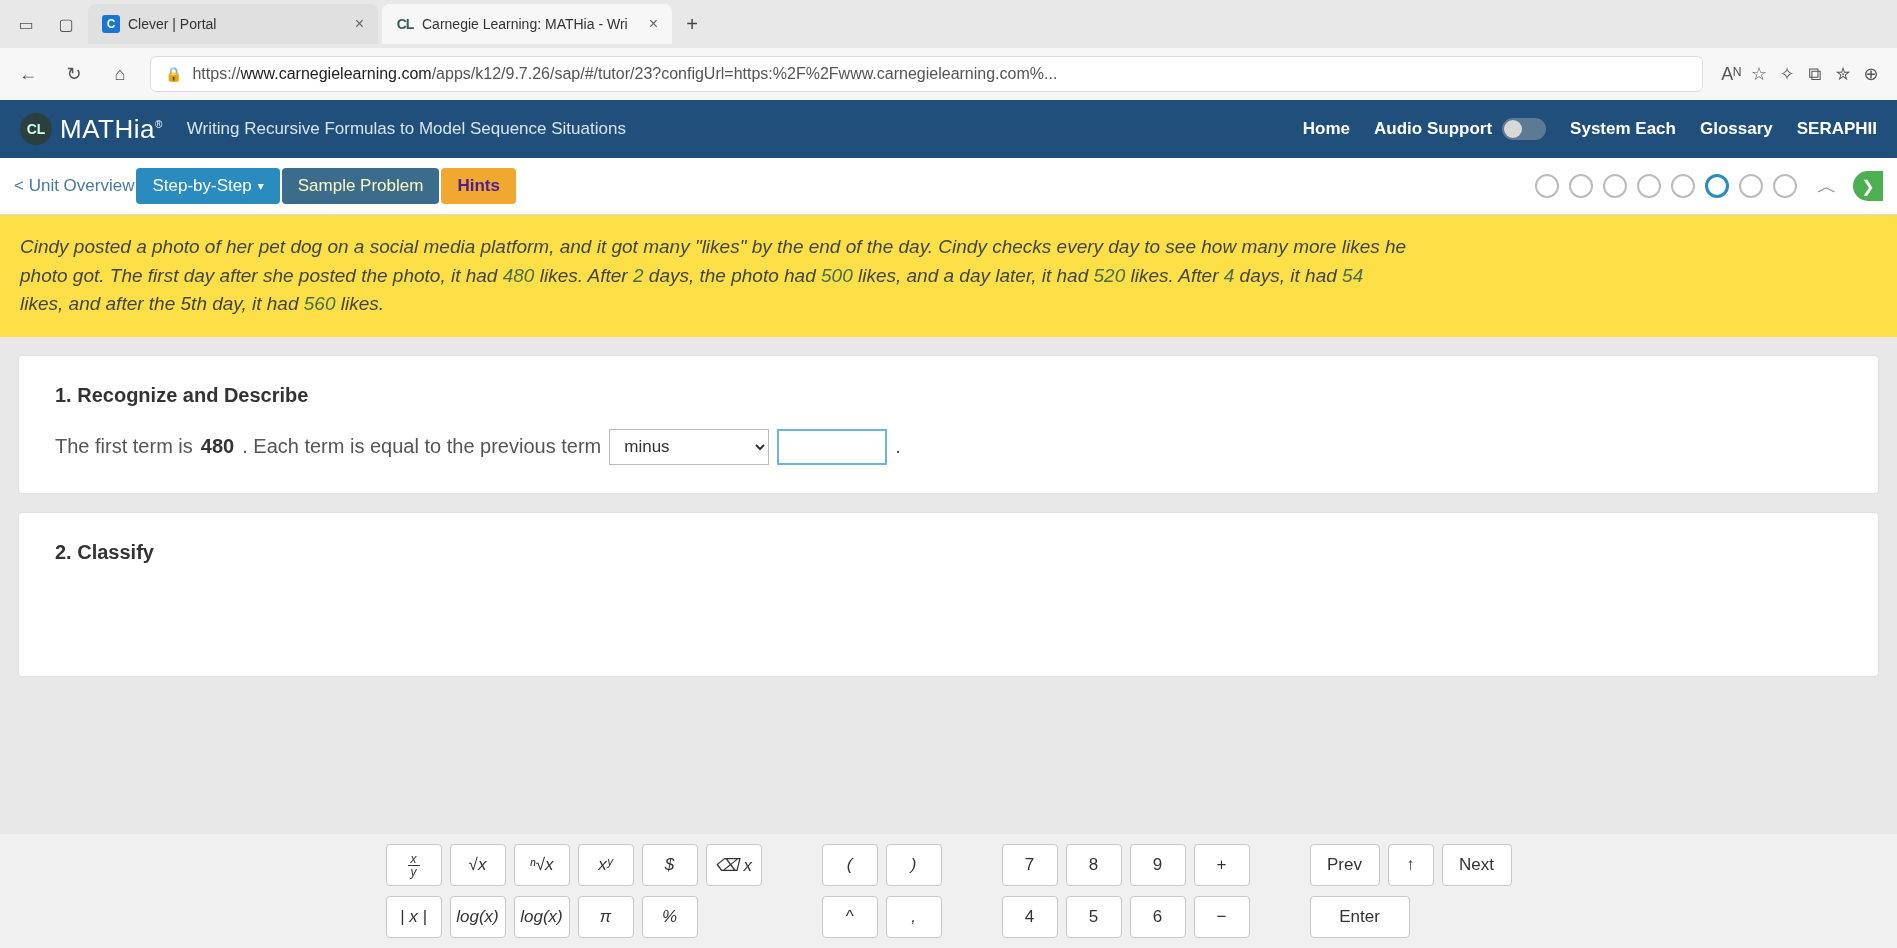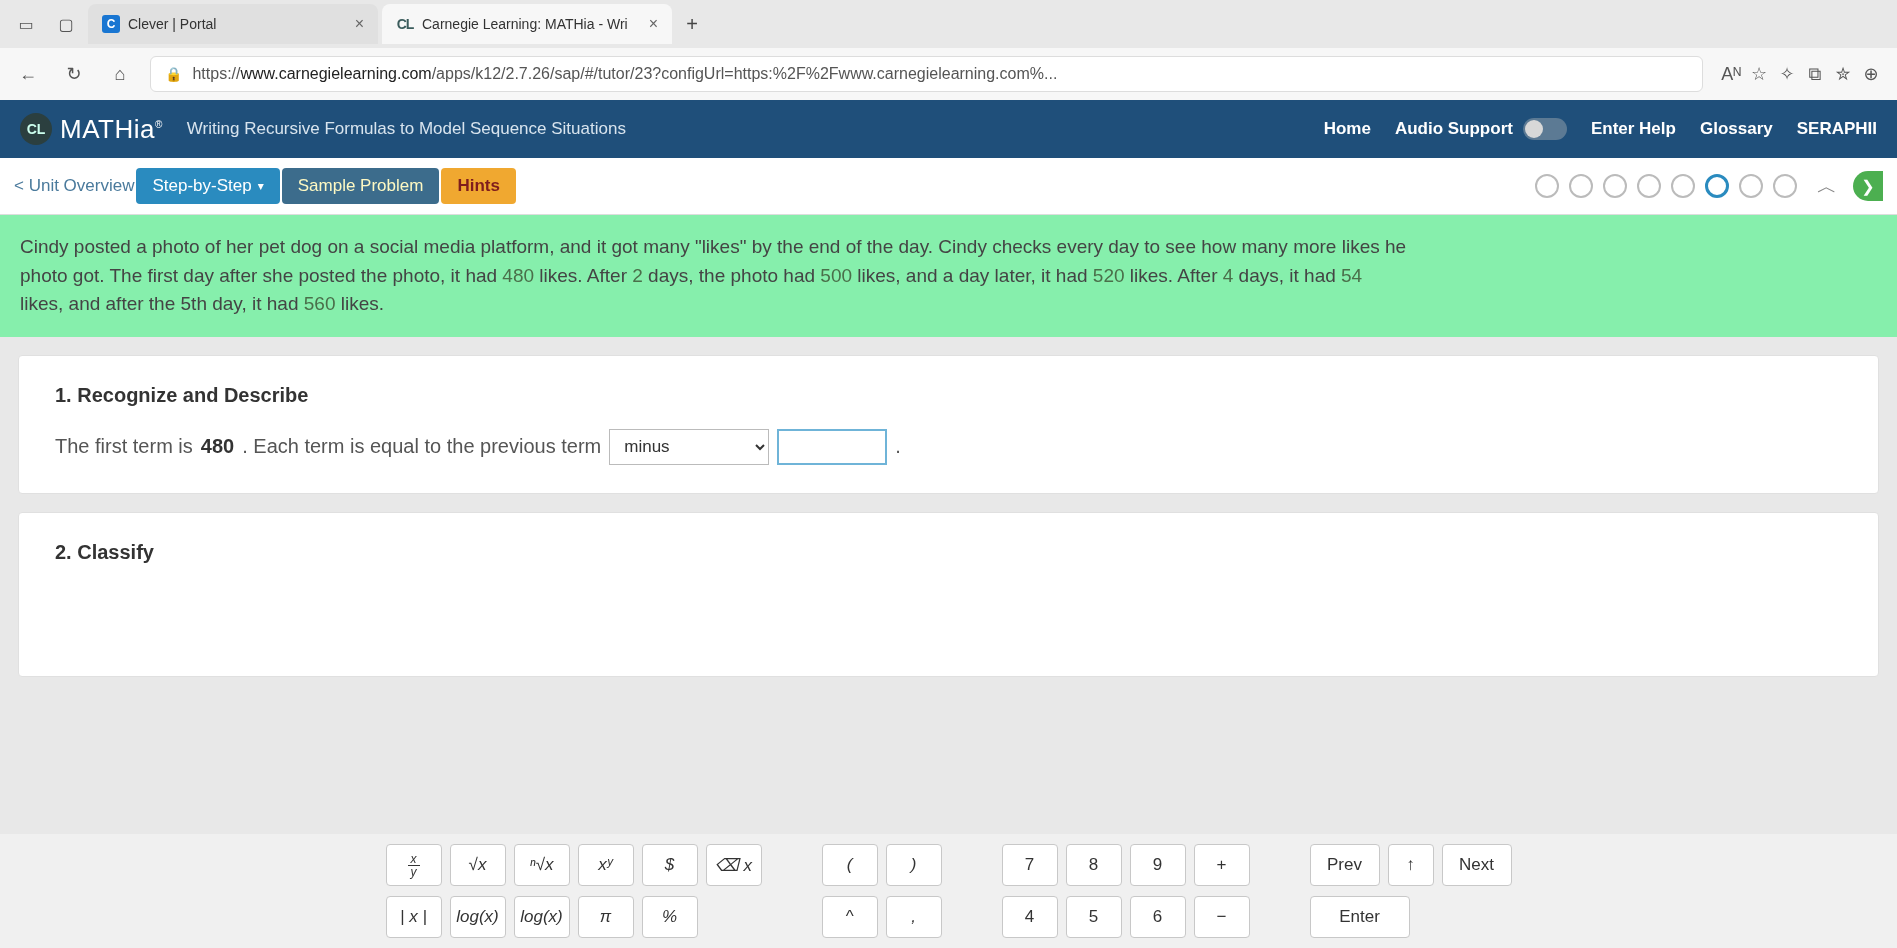--- a/index.html
+++ b/index.html
@@ -40,30 +40,30 @@
 .toggle { width: 44px; height: 22px; background: #5c7a94; border-radius: 11px; position: relative; }
 .toggle::after { content: ''; position: absolute; width: 18px; height: 18px; background: #d8d8d8; border-radius: 50%; left: 2px; top: 2px; }
 
 
 .sub-bar { background: #fff; display: flex; align-items: center; padding: 10px 14px; gap: 2px; border-bottom: 1px solid #ddd; }
 .unit-back { color: #4a7a9c; font-size: 17px; cursor: pointer; }
 .btn { padding: 8px 16px; border-radius: 4px; font-size: 17px; cursor: pointer; border: none; }
 .btn-step { background: #2a8bbf; color: #fff; display: flex; align-items: center; gap: 6px; }
 .btn-step::after { content: '▾'; font-size: 12px; }
 .btn-sample { background: #3c6c8c; color: #fef9c3; }
-.btn-hints { background: #f0a830; color: #7f1d1d; font-weight: 600; }
+.btn-hints { background: #f0a830; color: #4c1d95; font-weight: 600; }
 .sub-spacer { flex: 1; }
 .progress-dots { display: flex; gap: 10px; align-items: center; }
 .dot { width: 24px; height: 24px; border: 2px solid #bbb; border-radius: 50%; }
 .dot.current { border-color: #2a8bbf; border-width: 3px; }
 .chev-up { color: #888; font-size: 20px; margin-left: 10px; cursor: pointer; }
 .green-pill { background: #4caf50; color: #fff; width: 30px; height: 30px; border-radius: 15px 0 0 15px; display: flex; align-items: center; justify-content: center; margin-left: 14px; }
 
 
-.problem-area { padding: 18px 20px; background: #86efac; }
+.problem-area { padding: 18px 20px; background: #fde047; font-style: italic; }
 .problem-text { font-size: 19px; color: #444; line-height: 1.5; }
 .problem-text .num { color: #4a6f4a; }
 
 
 .card { background: #fff; border: 1px solid #e0e0e0; border-radius: 4px; margin: 18px; padding: 28px 36px; }
 .q-heading { font-size: 20px; font-weight: 700; color: #333; margin-bottom: 22px; }
 .q-line { font-size: 20px; color: #555; display: flex; align-items: center; flex-wrap: wrap; gap: 8px; }
 .q-line .val { color: #333; font-weight: 700; }
 .sel { height: 36px; min-width: 160px; border: 1px solid #bbb; background: #fff; padding: 0 10px; font-size: 17px; color: #333; }
 .txt-in { height: 36px; width: 110px; border: 2px solid #6fb4d8; background: #fff; padding: 0 8px; font-size: 17px; }
@@ -99,21 +99,21 @@
     <div class="new-tab-btn">+</div>
   </div>
 
   <div class="addr-bar">
     <div class="nav-btn">←</div>
     <div class="nav-btn">↻</div>
     <div class="nav-btn">⌂</div>
     <div class="url-field">
       <span class="lock">🔒</span>
       <span class="url-text">
-        <span>https://</span><span class="host">www.carnegielearning.com</span><span>/apps/k12/2.7.26/sap/#/tutor/23?configUrl=https:%2F%2Fwww.carnegielearning.com%...</span>
+        <span>https://</span><span class="host">www.carnegielearning.com</span><span>/apps/k12/9.7.26/sap/#/tutor/23?configUrl=https:%2F%2Fwww.carnegielearning.com%...</span>
       </span>
     </div>
     <div class="addr-actions">
       <span class="act">Aᴺ</span>
       <span class="act">☆</span>
       <span class="act">✧</span>
       <span class="act">⧉</span>
       <span class="act">✮</span>
       <span class="act">⊕</span>
     </div>
@@ -125,21 +125,21 @@
     <div class="brand-badge">CL</div>
     <div class="brand-name"><span>MATHia</span><sup>®</sup></div>
   </div>
   <div class="lesson-title">Writing Recursive Formulas to Model Sequence Situations</div>
   <div class="hdr-spacer"></div>
   <div class="hdr-link">Home</div>
   <div style="display:flex;align-items:center;gap:10px;">
     <div class="hdr-link">Audio Support</div>
     <div class="toggle"></div>
   </div>
-  <div class="hdr-link">Enter Help</div>
+  <div class="hdr-link">System Each</div>
   <div class="hdr-link">Glossary</div>
   <div class="hdr-link">SERAPHII</div>
 </div>
 
 <div class="sub-bar">
   <span class="unit-back">&lt; Unit Overview</span>
   <button class="btn btn-step">Step-by-Step</button>
   <button class="btn btn-sample">Sample Problem</button>
   <button class="btn btn-hints">Hints</button>
   <div class="sub-spacer"></div>

